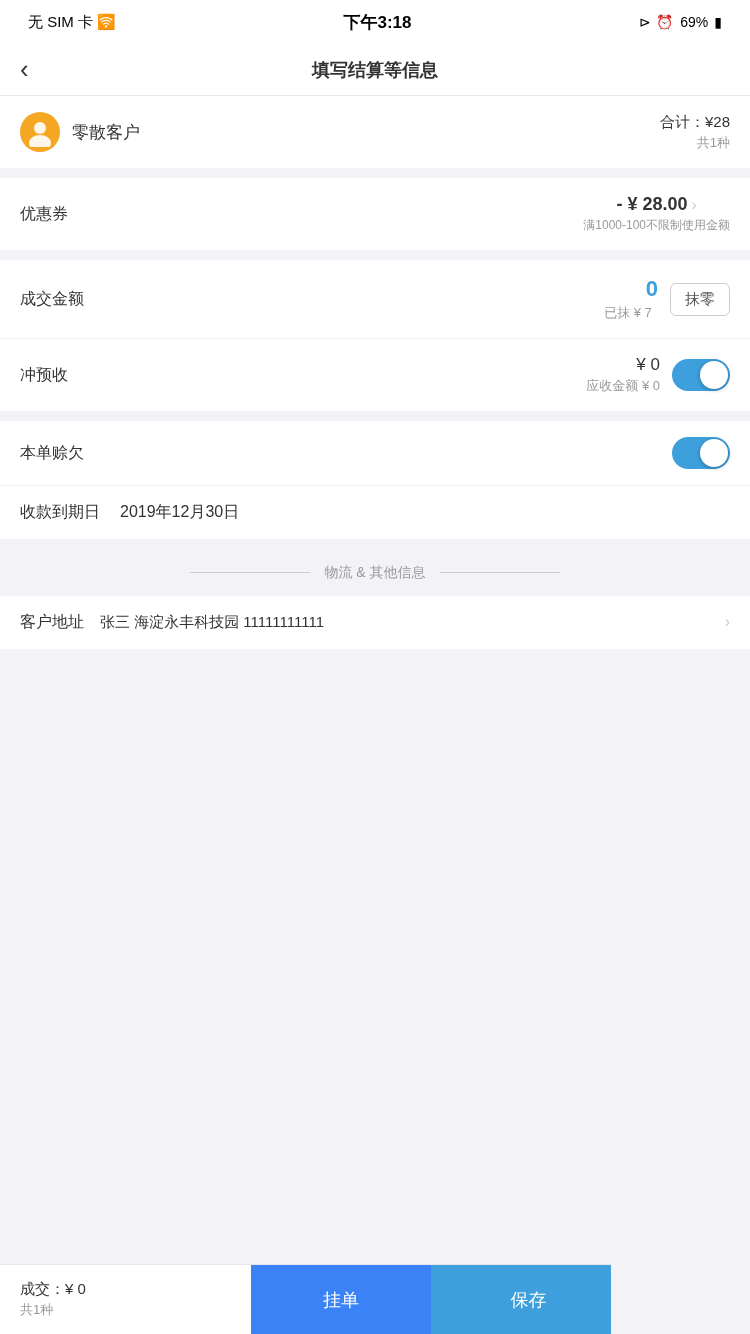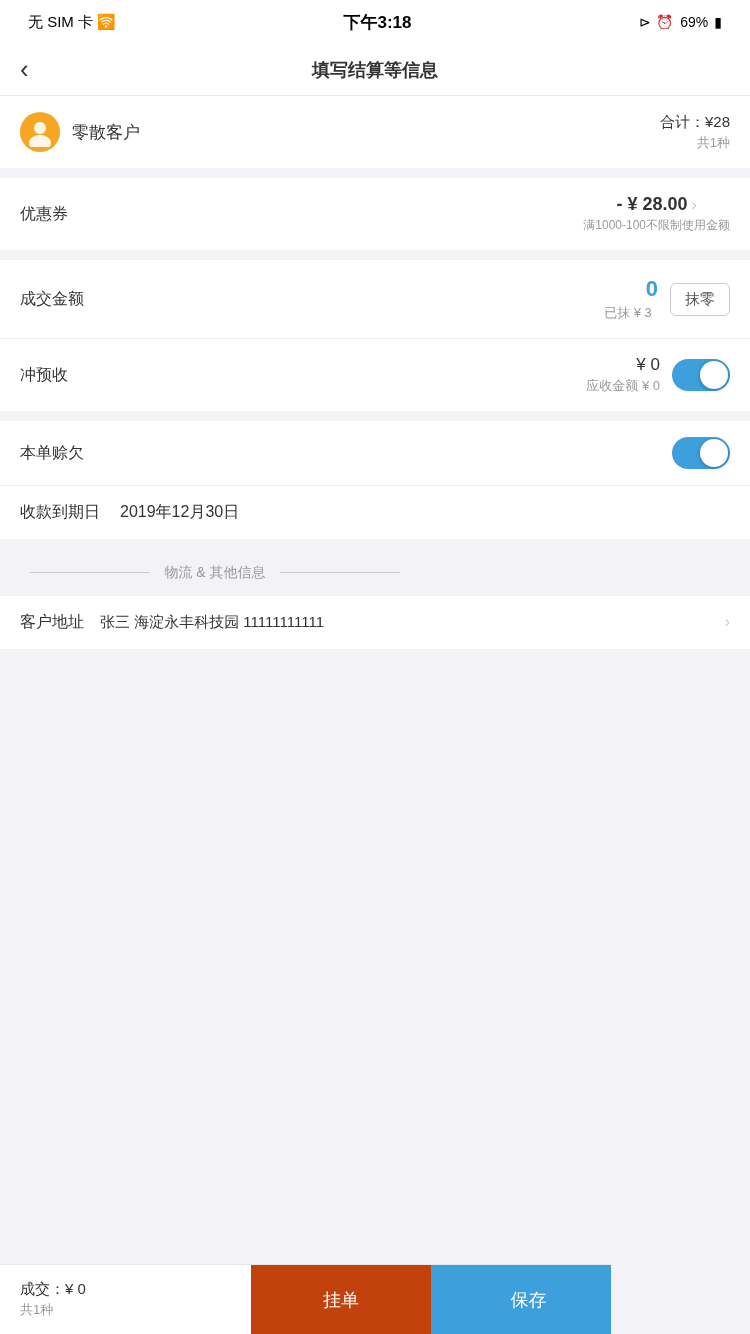--- a/index.html
+++ b/index.html
@@ -172,20 +172,21 @@
       border-top: 1px solid #f0f0f0;
       gap: 20px;
     }
     .due-label { font-size: 16px; color: #333; }
     .due-value { font-size: 16px; color: #333; }
 
     
     .logistics-header {
       background: #f2f2f7;
       padding: 14px 20px;
+      text-align: center;
       position: relative;
     }
     .logistics-header::before,
     .logistics-header::after {
       content: '';
       display: inline-block;
       width: 120px;
       height: 1px;
       background: #ccc;
       vertical-align: middle;
@@ -220,21 +221,21 @@
     }
     .bottom-info {
       flex: 1;
       padding: 0 20px;
     }
     .bottom-deal { font-size: 15px; color: #333; }
     .bottom-count { font-size: 13px; color: #999; margin-top: 2px; }
     .btn-pending {
       width: 180px;
       height: 70px;
-      background: #c2410c;
+      background: #3b82f6;
       display: flex;
       align-items: center;
       justify-content: center;
       font-size: 18px;
       color: #fff;
       font-weight: 500;
       cursor: pointer;
     }
     .btn-save {
       width: 180px;
@@ -302,21 +303,21 @@
   </div>
 </div>
 
 <div class="section">
 
   <div class="form-row">
     <span class="row-label">成交金额</span>
     <div class="deal-right-wrap">
       <div class="row-right">
         <input class="deal-amount-input" type="text" value="0" style="">
-        <span class="deal-sub">已抹  ¥ 3</span>
+        <span class="deal-sub">已抹  ¥ 7</span>
       </div>
       <button class="round-zero-btn">抹零</button>
     </div>
   </div>
 
   <div class="form-row" style="border-top:1px solid #f0f0f0;">
     <span class="row-label">冲预收</span>
     <div style="display:flex;align-items:center;">
       <div class="prerecv-right">
         <span class="prerecv-amount">¥ 0</span>

